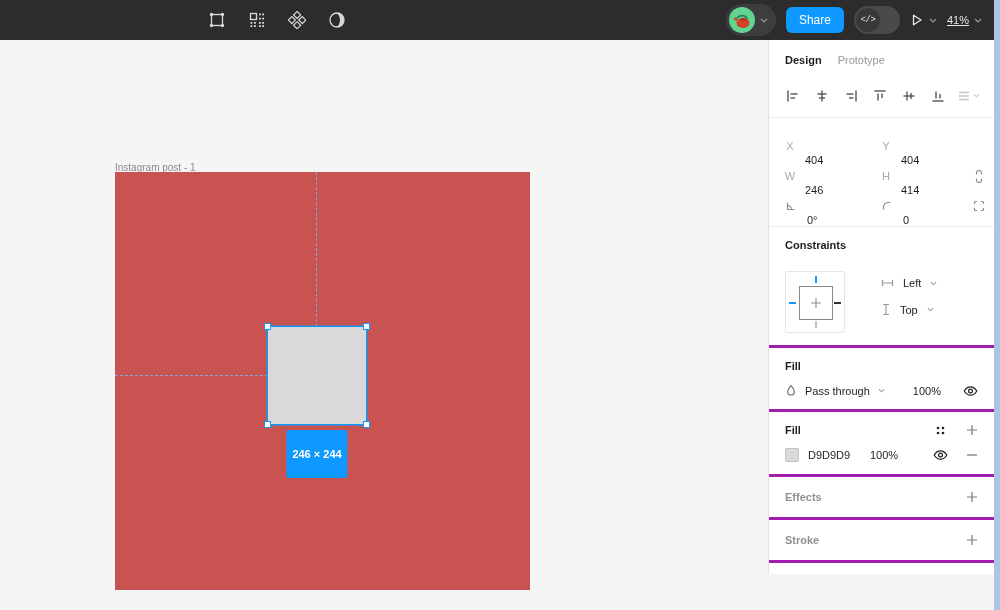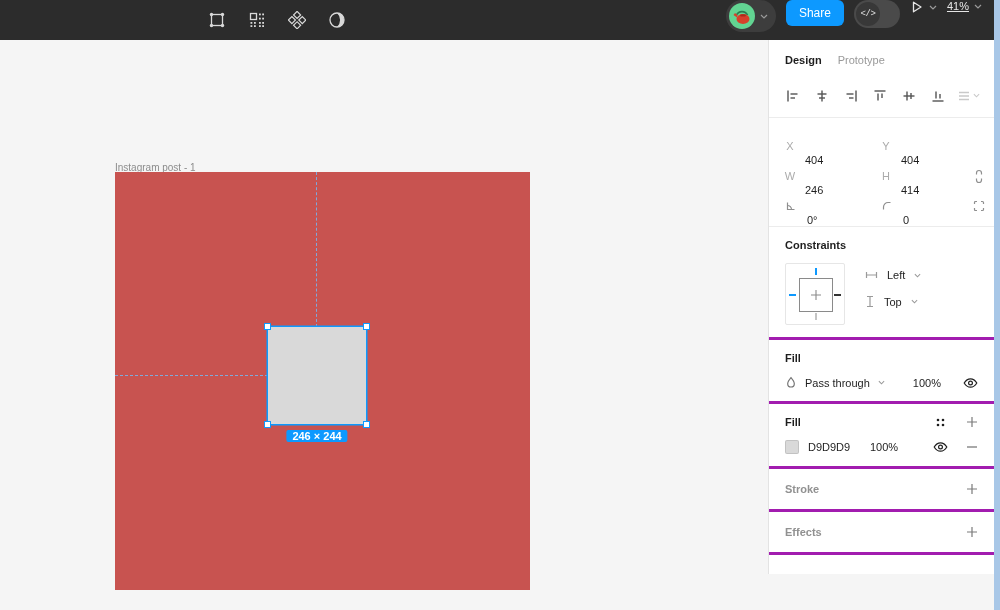--- a/index.html
+++ b/index.html
@@ -3,21 +3,21 @@
 <meta charset="utf-8">
 <style>
   * { margin:0; padding:0; box-sizing:border-box; }
   html,body { width:1000px; height:610px; overflow:hidden; }
   body { font-family:"Liberation Sans","DejaVu Sans",sans-serif; font-size:11px; color:#1e1e1e; background:#f5f5f5; position:relative; }
 
   
   .toolbar { position:absolute; left:0; top:0; width:994px; height:40px; background:#2c2c2c; z-index:5; }
   .tb-icons { position:absolute; left:204px; top:0; height:40px; display:flex; align-items:center; gap:14px; }
   .tb-btn { width:26px; height:26px; display:flex; align-items:center; justify-content:center; color:#d9d9d9; border-radius:4px; }
-  .tb-right { position:absolute; right:12px; top:0; height:40px; display:flex; align-items:flex-start; gap:10px; }
+  .tb-right { position:absolute; right:12px; top:0; height:40px; display:flex; align-items:center; gap:10px; }
   .avatar-pill { display:flex; align-items:center; gap:5px; background:#3d3d3d; border-radius:16px; padding:3px 8px 3px 3px; }
   .chev { color:#9a9a9a; display:inline-flex; }
   .share-btn { background:#0d99ff; color:#fff; font-size:12px; padding:7px 13px; border-radius:6px; line-height:1; }
   .dev-toggle { width:46px; height:28px; border-radius:14px; background:#4a4a4a; position:relative; display:flex; align-items:center; }
   .dev-knob { width:24px; height:24px; border-radius:50%; background:#383838; margin-left:2px; display:flex; align-items:center; justify-content:center; color:#e0e0e0; font-family:"Liberation Mono","DejaVu Sans Mono",monospace; font-size:9px; letter-spacing:-0.5px; }
   .play-group, .zoom-group { display:flex; align-items:center; gap:5px; color:#e6e6e6;text-decoration:underline; }
   .zoom-group { font-size:11px; }
 
   
   .edge-strip { position:absolute; right:0; top:0; width:6px; height:610px; background:#a8c7e7; z-index:9; }
@@ -25,21 +25,21 @@
   
   .canvas { position:absolute; left:0; top:40px; width:768px; height:570px; background:#f5f5f5; }
   .frame-label { position:absolute; left:115px; top:122px; color:#8c8c8c; font-size:10px; }
   .frame { position:absolute; left:115px; top:132px; width:415px; height:418px; background:#c85350; }
   .guide-v { position:absolute; left:316px; top:132px; width:0; height:155px; border-left:1px dashed #7fa9dc; }
   .guide-h { position:absolute; left:115px; top:335px; width:153px; height:0; border-top:1px dashed #7fa9dc; }
   .sel-rect { position:absolute; left:268px; top:287px; width:98px; height:97px; background:#d9d9d9; box-shadow:0 0 0 1.5px #0d99ff; }
   .handle { position:absolute; width:7px; height:7px; background:#fff; border:1.5px solid #0d99ff; }
   .h-tl { left:-4px; top:-4px; } .h-tr { right:-4px; top:-4px; }
   .h-bl { left:-4px; bottom:-4px; } .h-br { right:-4px; bottom:-4px; }
-  .size-badge { position:absolute; left:50%; top:calc(100% + 6px); transform:translateX(-50%); background:#0d99ff; color:#fff; font-size:11px; font-weight:bold; padding:0 6px; border-radius:2px; white-space:nowrap; }
+  .size-badge { position:absolute; left:50%; top:calc(100% + 6px); transform:translateX(-50%); background:#0d99ff; color:#fff; font-size:11px; font-weight:bold; padding:18px 6px; border-radius:2px; white-space:nowrap; }
 
   
   .panel { position:absolute; left:768px; top:40px; width:226px; height:534px; background:#fff; border-left:1px solid #e3e3e3; }
   .tabs-row { height:40px; display:flex; align-items:center; gap:16px; padding:0 16px; }
   .tab-active { font-weight:bold; color:#1e1e1e; }
   .tab-idle { color:#999; }
   .align-row { height:38px; display:flex; align-items:center; justify-content:space-between; padding:0 14px 6px 14px; border-bottom:1px solid #ececec; color:#545454; }
   .align-ic { width:20px; height:20px; display:flex; align-items:center; justify-content:center; }
   .align-more { display:flex; align-items:center; gap:2px; color:#c9c9c9; }
 
@@ -49,21 +49,21 @@
   .t-lbl { color:#ababab; width:10px; display:inline-flex; justify-content:center; }
   .t-val { color:#1e1e1e;margin-top:28px; }
   .t-ic { color:#8f8f8f; display:inline-flex; }
 
   .section { padding:12px 16px; border-bottom:3px solid #a21caf; }
   .sec-title { font-weight:bold; color:#1e1e1e; }
   .sec-head { display:flex; align-items:center; }
   .sec-head .spacer { flex:1; }
 
   
-  .con-body { display:flex; align-items:flex-start; gap:20px; margin-top:12px; }
+  .con-body { display:flex; align-items:flex-start; gap:36px; margin-top:20px; }
   .con-widget { width:60px; height:62px; background:#fff; border:1px solid #e6e6e6; border-radius:2px; position:relative; }
   .con-square { position:absolute; left:13px; top:14px; width:34px; height:34px; border:1px solid #8a8a8a; display:flex; align-items:center; justify-content:center; color:#8a8a8a; }
   .tick { position:absolute; }
   .tick-top { left:29px; top:4px; width:2px; height:7px; background:#0d99ff; }
   .tick-left { left:3px; top:30px; width:7px; height:2px; background:#0d99ff; }
   .tick-right { right:3px; top:30px; width:7px; height:2px; background:#333; }
   .tick-bottom { left:29px; bottom:4px; width:2px; height:7px; background:#c4c4c4; }
   .con-opts { display:flex; flex-direction:column; gap:14px; padding-top:6px; }
   .con-opt { display:flex; align-items:center; gap:9px; color:#1e1e1e; }
   .con-opt .c-ic { color:#9a9a9a; display:inline-flex; }
@@ -415,32 +415,32 @@
         <span class="minus-ic">
           <svg width="12" height="12" viewBox="0 0 12 12" stroke="currentColor" stroke-width="1.3" fill="none">
               <path d="M1 6h10"></path>
             </svg>
         </span>
       </span>
     </div>
   </div>
 
   <div class="section thin sec-head">
+    <span class="empty-title">Effects</span>
+    <span class="spacer"></span>
+    <span class="plus-ic">
+      <svg width="12" height="12" viewBox="0 0 12 12" stroke="currentColor" stroke-width="1.2" fill="none">
+          <path d="M6 1v10M1 6h10"></path>
+        </svg>
+    </span>
+  </div>
+
+  <div class="section thin sec-head">
     <span class="empty-title">Stroke</span>
     <span class="spacer"></span>
     <span class="plus-ic">
       <svg width="12" height="12" viewBox="0 0 12 12" stroke="currentColor" stroke-width="1.2" fill="none">
           <path d="M6 1v10M1 6h10"></path>
         </svg>
     </span>
   </div>
 
-  <div class="section thin sec-head">
-    <span class="empty-title">Effects</span>
-    <span class="spacer"></span>
-    <span class="plus-ic">
-      <svg width="12" height="12" viewBox="0 0 12 12" stroke="currentColor" stroke-width="1.2" fill="none">
-          <path d="M6 1v10M1 6h10"></path>
-        </svg>
-    </span>
-  </div>
-
 </div>
 
 </body></html>

